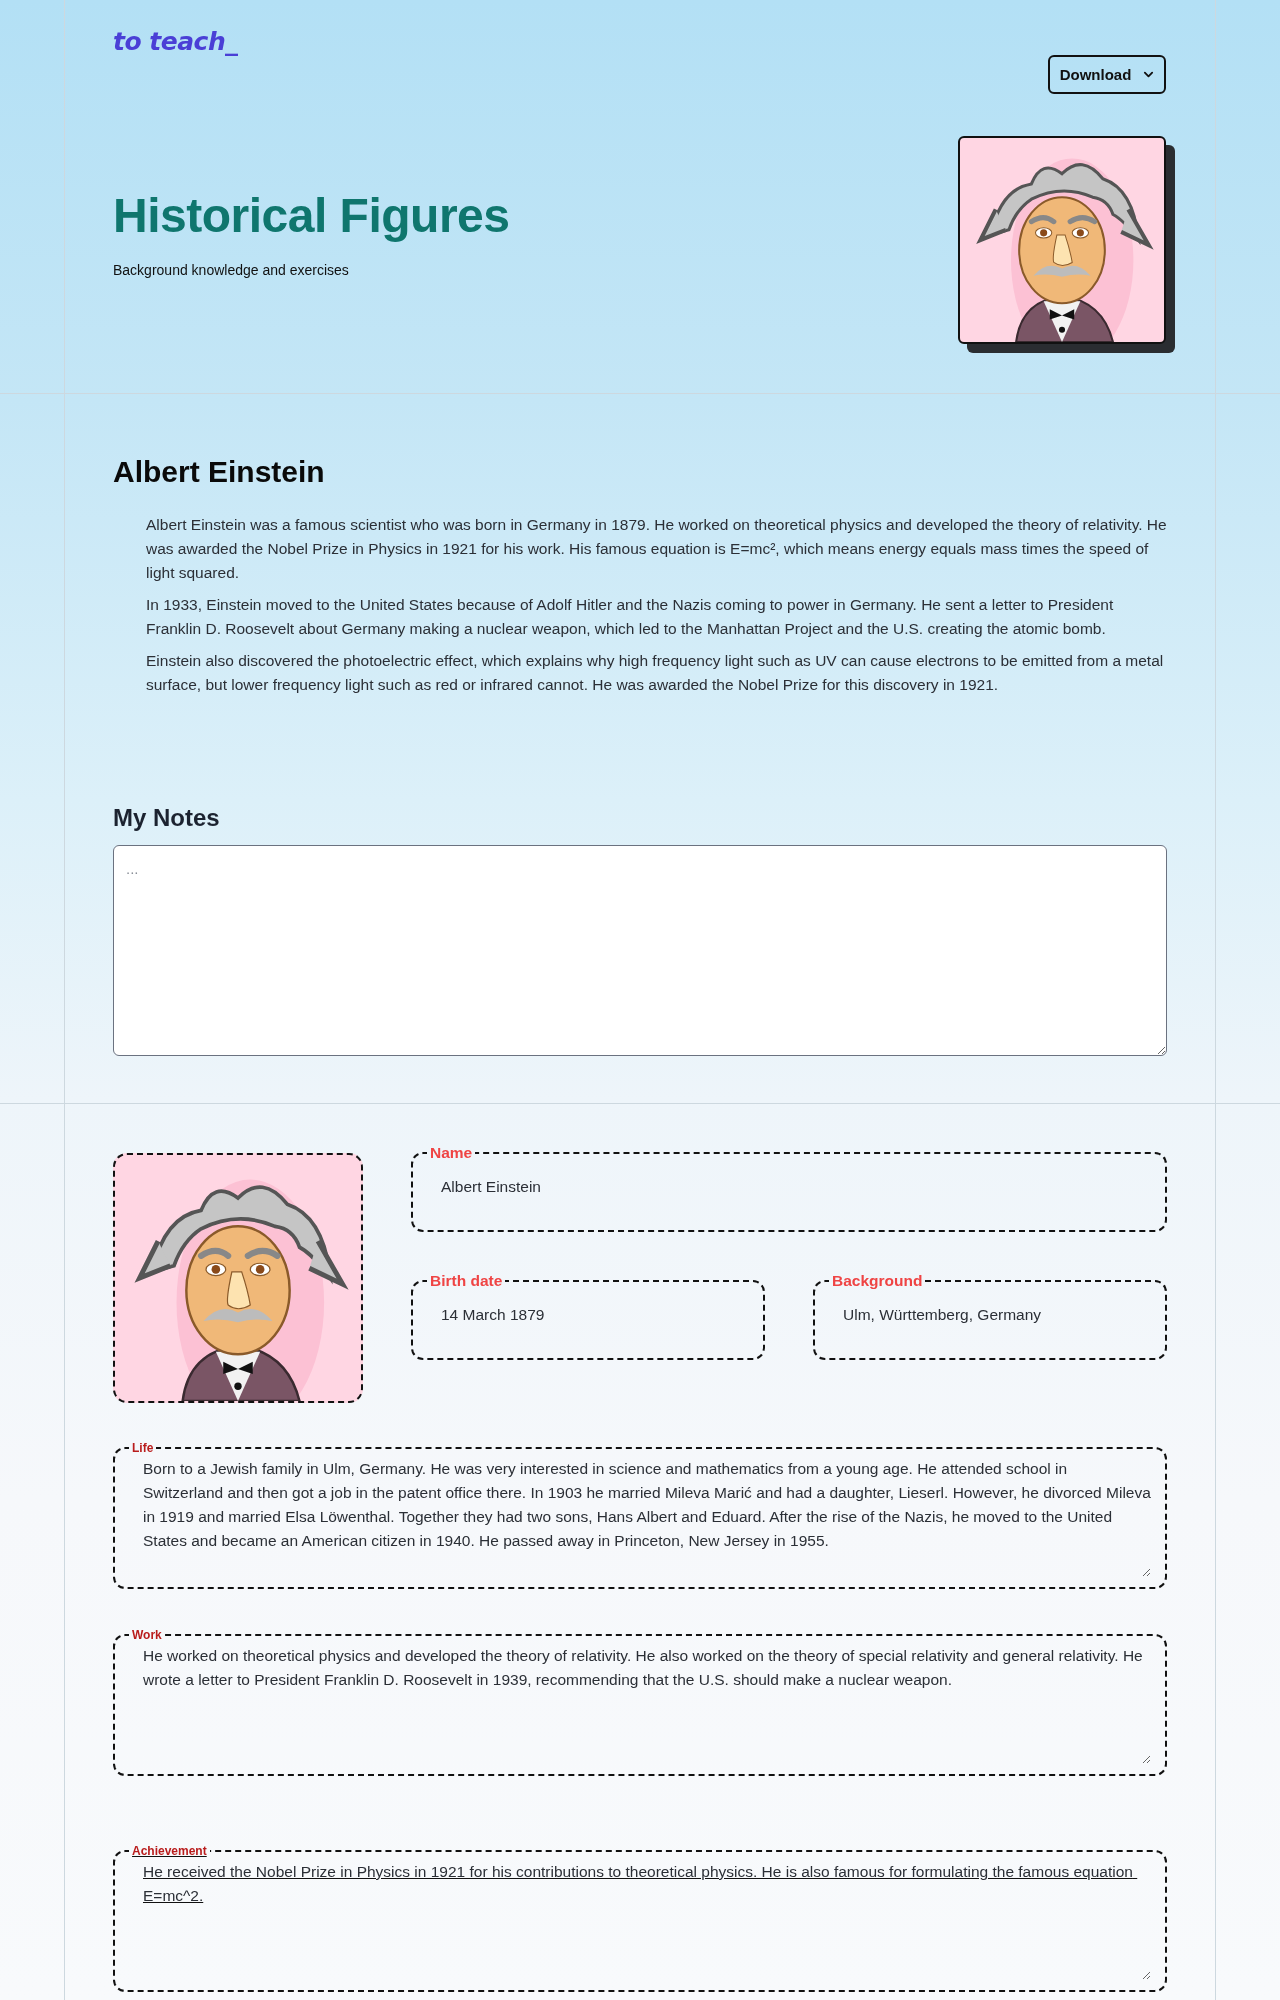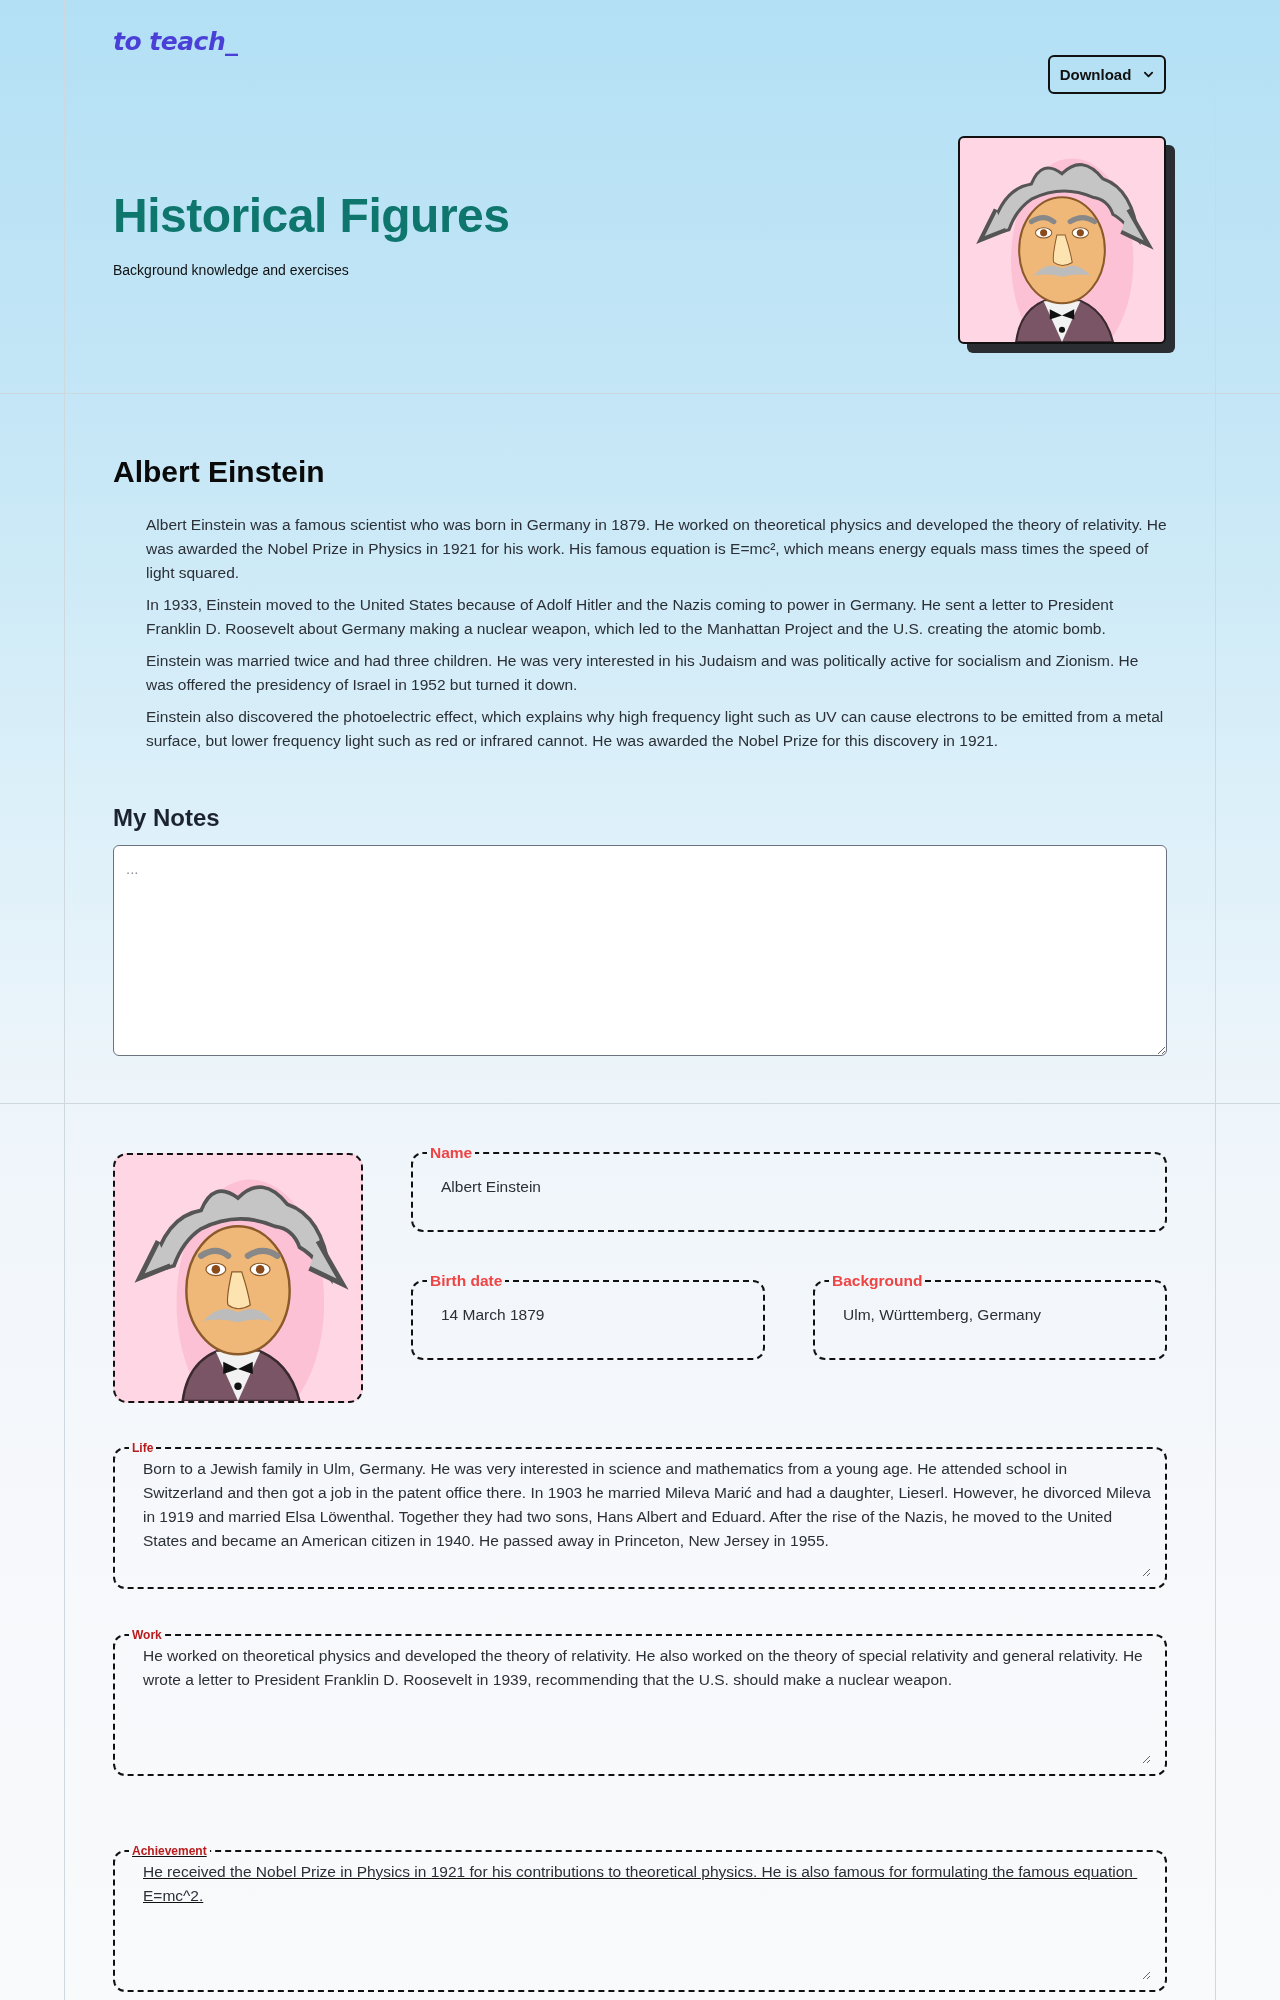--- a/index.html
+++ b/index.html
@@ -133,21 +133,20 @@
       <path d="M95 95 Q90 118 92 122 Q100 128 110 122 Q108 110 103 95 Z" fill="#fde3b0" stroke="#8a5a2a"></path>
       <path d="M72 135 Q85 120 100 128 Q115 120 128 135 Q115 132 100 136 Q85 132 72 135 Z" fill="#bcbcbc"></path>
     </svg>
   </div>
 </div>
 
 <h2 class="article-title">Albert Einstein</h2>
 <div class="article-body">
   <p>Albert Einstein was a famous scientist who was born in Germany in 1879. He worked on theoretical physics and developed the theory of relativity. He was awarded the Nobel Prize in Physics in 1921 for his work. His famous equation is E=mc², which means energy equals mass times the speed of light squared.</p>
   <p>In 1933, Einstein moved to the United States because of Adolf Hitler and the Nazis coming to power in Germany. He sent a letter to President Franklin D. Roosevelt about Germany making a nuclear weapon, which led to the Manhattan Project and the U.S. creating the atomic bomb.</p>
-  <p>Einstein was married twice and had three children. He was very interested in his Judaism and was politically active for socialism and Zionism. He was offered the presidency of Israel in 1952 but turned it down.</p>
   <p>Einstein also discovered the photoelectric effect, which explains why high frequency light such as UV can cause electrons to be emitted from a metal surface, but lower frequency light such as red or infrared cannot. He was awarded the Nobel Prize for this discovery in 1921.</p>
 </div>
 
 <div class="notes-label">My Notes</div>
 <textarea class="notes-input" placeholder="..." style=""></textarea>
 
 <div class="profile-photo">
   <svg class="einstein" viewBox="0 0 200 200">
     <ellipse cx="110" cy="120" rx="60" ry="100" fill="#fcc1d4"></ellipse>
     <path d="M55 200 Q60 160 100 155 Q140 160 150 200 Z" fill="#7a5565" stroke="#3a2a30" stroke-width="2"></path>

